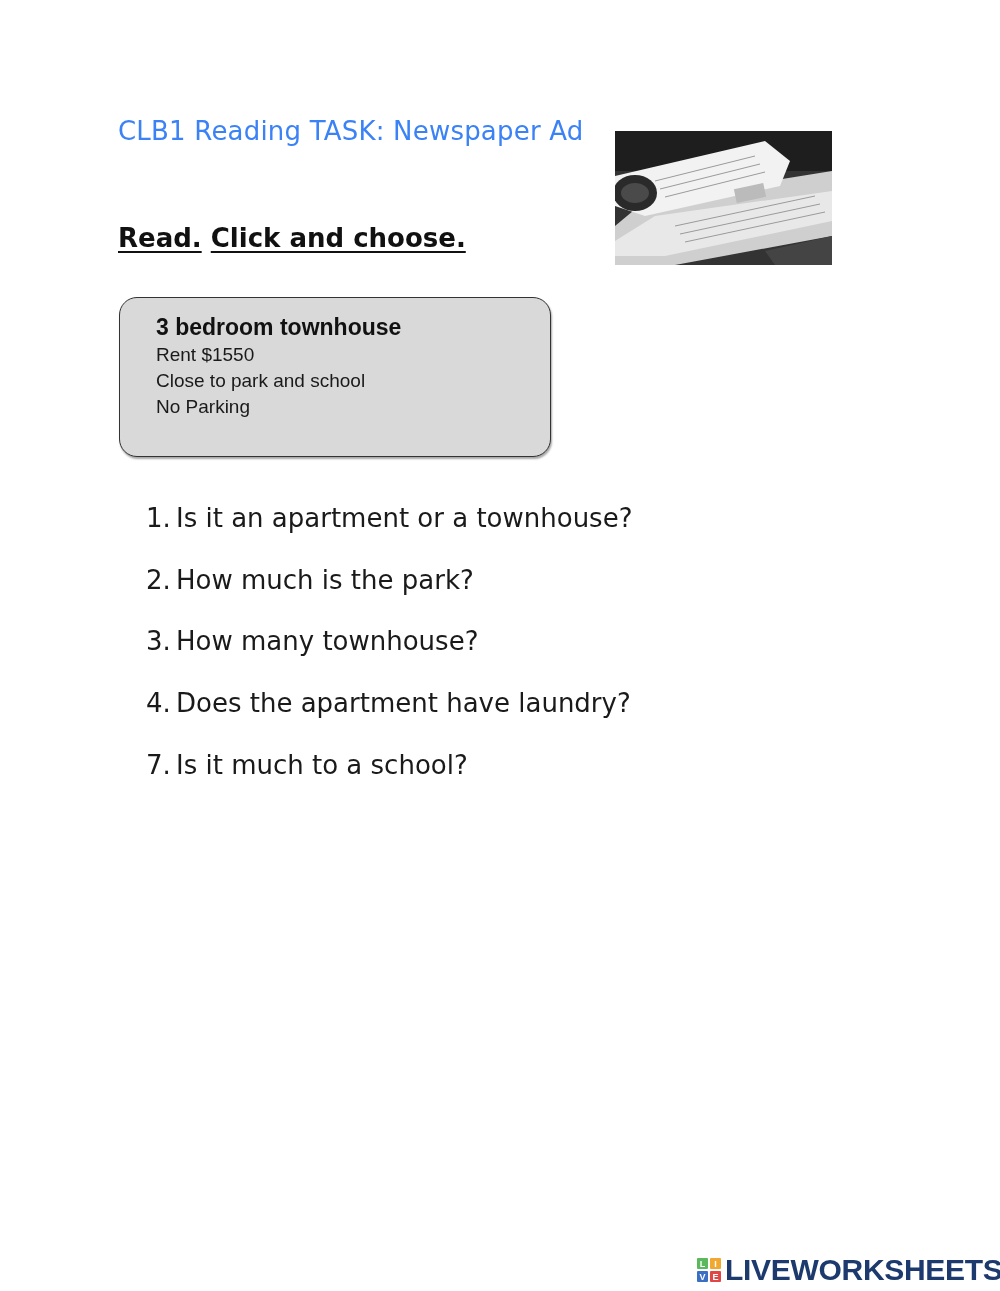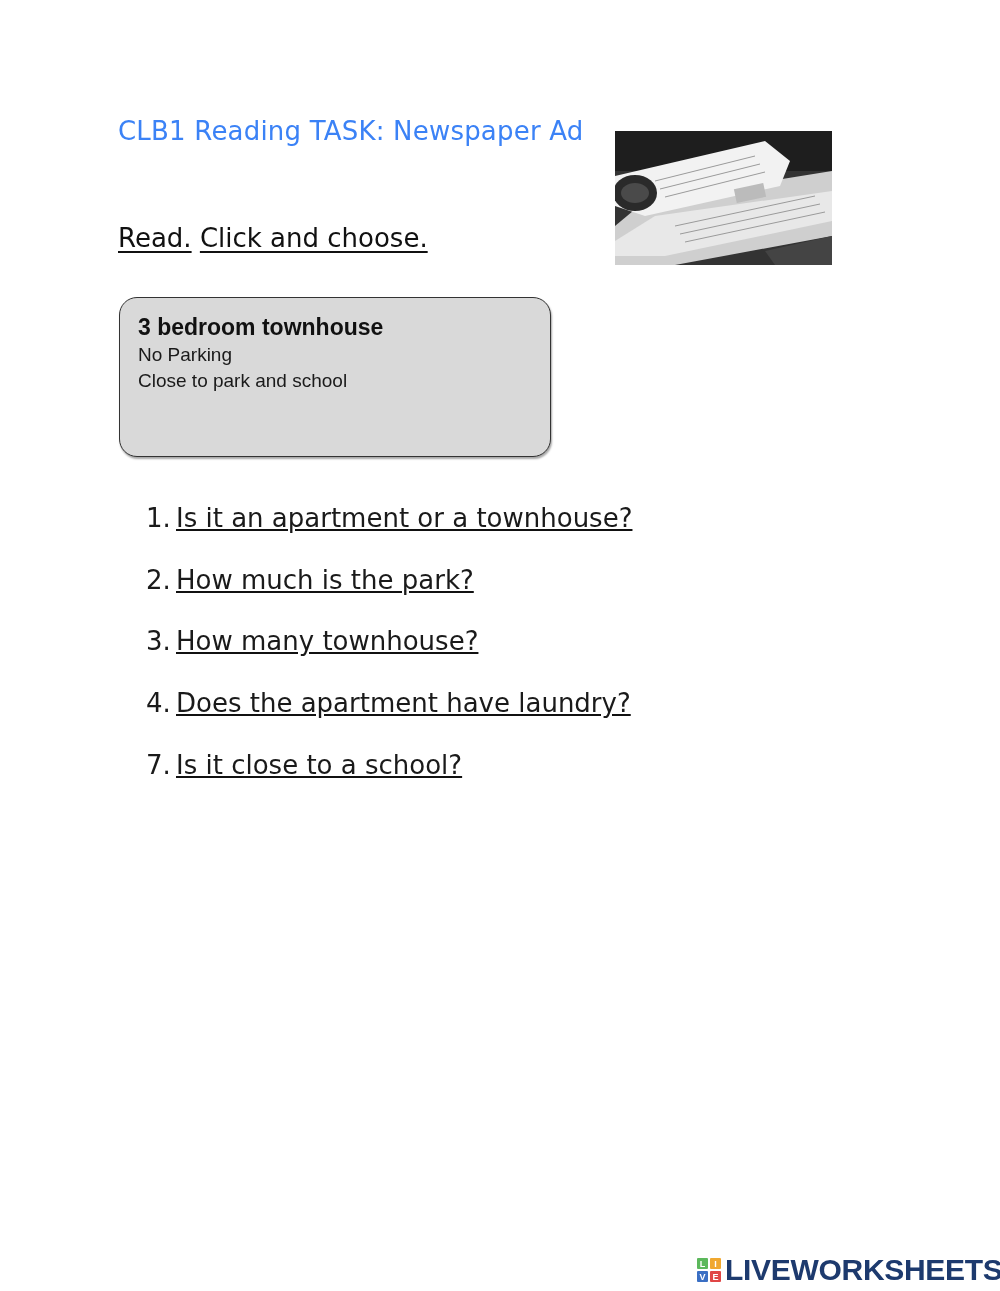--- a/index.html
+++ b/index.html
@@ -8,38 +8,38 @@
       position: relative; overflow: hidden;
       font-family: "DejaVu Sans", sans-serif; color: #111;
     }
     .title {
       position: absolute; left: 118px; top: 113px; width: 470px;
       font-size: 26px; line-height: 36px; color: #3b82f6;
       font-weight: normal; letter-spacing: 0.2px;
     }
     .instructions {
       position: absolute; left: 118px; top: 220px;
-      font-size: 26px; line-height: 36px; font-weight: normal; color: #111;
+      font-size: 26px; line-height: 36px; font-weight: bold; color: #111;
     }
     .instructions span { text-decoration: underline; text-underline-offset: 4px; text-decoration-thickness: 2px; }
     .photo {
       position: absolute; left: 615px; top: 131px; width: 217px; height: 134px;
       overflow: hidden; background: #2a2a2a;
     }
     .ad-box {
       position: absolute; left: 119px; top: 297px; width: 432px; height: 160px;
       background: #d9d9d9; border: 1.5px solid #333; border-radius: 18px;
       box-shadow: 1px 2px 2px rgba(0,0,0,0.35);
-      box-sizing: border-box; padding: 14px 18px;
+      box-sizing: border-box; padding: 14px 36px;
       font-family: "Liberation Sans", sans-serif;
     }
     .ad-heading { font-size: 23px; font-weight: bold; line-height: 30px; color: #111; }
     .ad-line { font-size: 19px; line-height: 26px; color: #1a1a1a; }
     .questions {
-      position: absolute; left: 146px; top: 500px; margin: 0; padding: 0; list-style: none; text-decoration: underline;
+      position: absolute; left: 146px; top: 500px; margin: 0; padding: 0; list-style: none;
     }
     .q {
       font-size: 26px; line-height: 36px; height: 36px; margin-bottom: 25.7px;
       color: #1a1a1a; white-space: nowrap;
     }
     .q-num { display: inline-block; width: 30px; }
     .logo {
       position: absolute; left: 697px; top: 1255px; height: 30px;
       display: flex; align-items: center;
     }
@@ -83,30 +83,31 @@
       <line x1="65" y1="103" x2="205" y2="73"></line>
       <line x1="70" y1="111" x2="210" y2="81"></line>
     </g>
     <rect x="120" y="55" width="30" height="14" fill="#bbb" transform="rotate(-12 135 62)"></rect>
     <polygon points="150,120 217,105 217,134 160,134" fill="#444"></polygon>
   </svg>
 </div>
 
 <div class="ad-box">
   <div class="ad-heading">3 bedroom townhouse</div>
+  <div class="ad-line">Rent $1550</div>
+  <div class="ad-line">Close to park and school</div>
   <div class="ad-line">No Parking</div>
-  <div class="ad-line">Close to park and school</div>
 </div>
 
 <ol class="questions">
   <li class="q"><span class="q-num">1.</span><span>Is it an apartment or a townhouse?</span></li>
   <li class="q"><span class="q-num">2.</span><span>How much is the park?</span></li>
   <li class="q"><span class="q-num">3.</span><span>How many townhouse?</span></li>
   <li class="q"><span class="q-num">4.</span><span>Does the apartment have laundry?</span></li>
-  <li class="q"><span class="q-num">7.</span><span>Is it close to a school?</span></li>
+  <li class="q"><span class="q-num">7.</span><span>Is it much to a school?</span></li>
 </ol>
 
 <div class="logo">
   <div class="logo-grid">
     <div style="background:#5cb85c">L</div>
     <div style="background:#f0a830">I</div>
     <div style="background:#3a6fc4">V</div>
     <div style="background:#e04646">E</div>
   </div>
   <span class="logo-text">LIVEWORKSHEETS</span>

